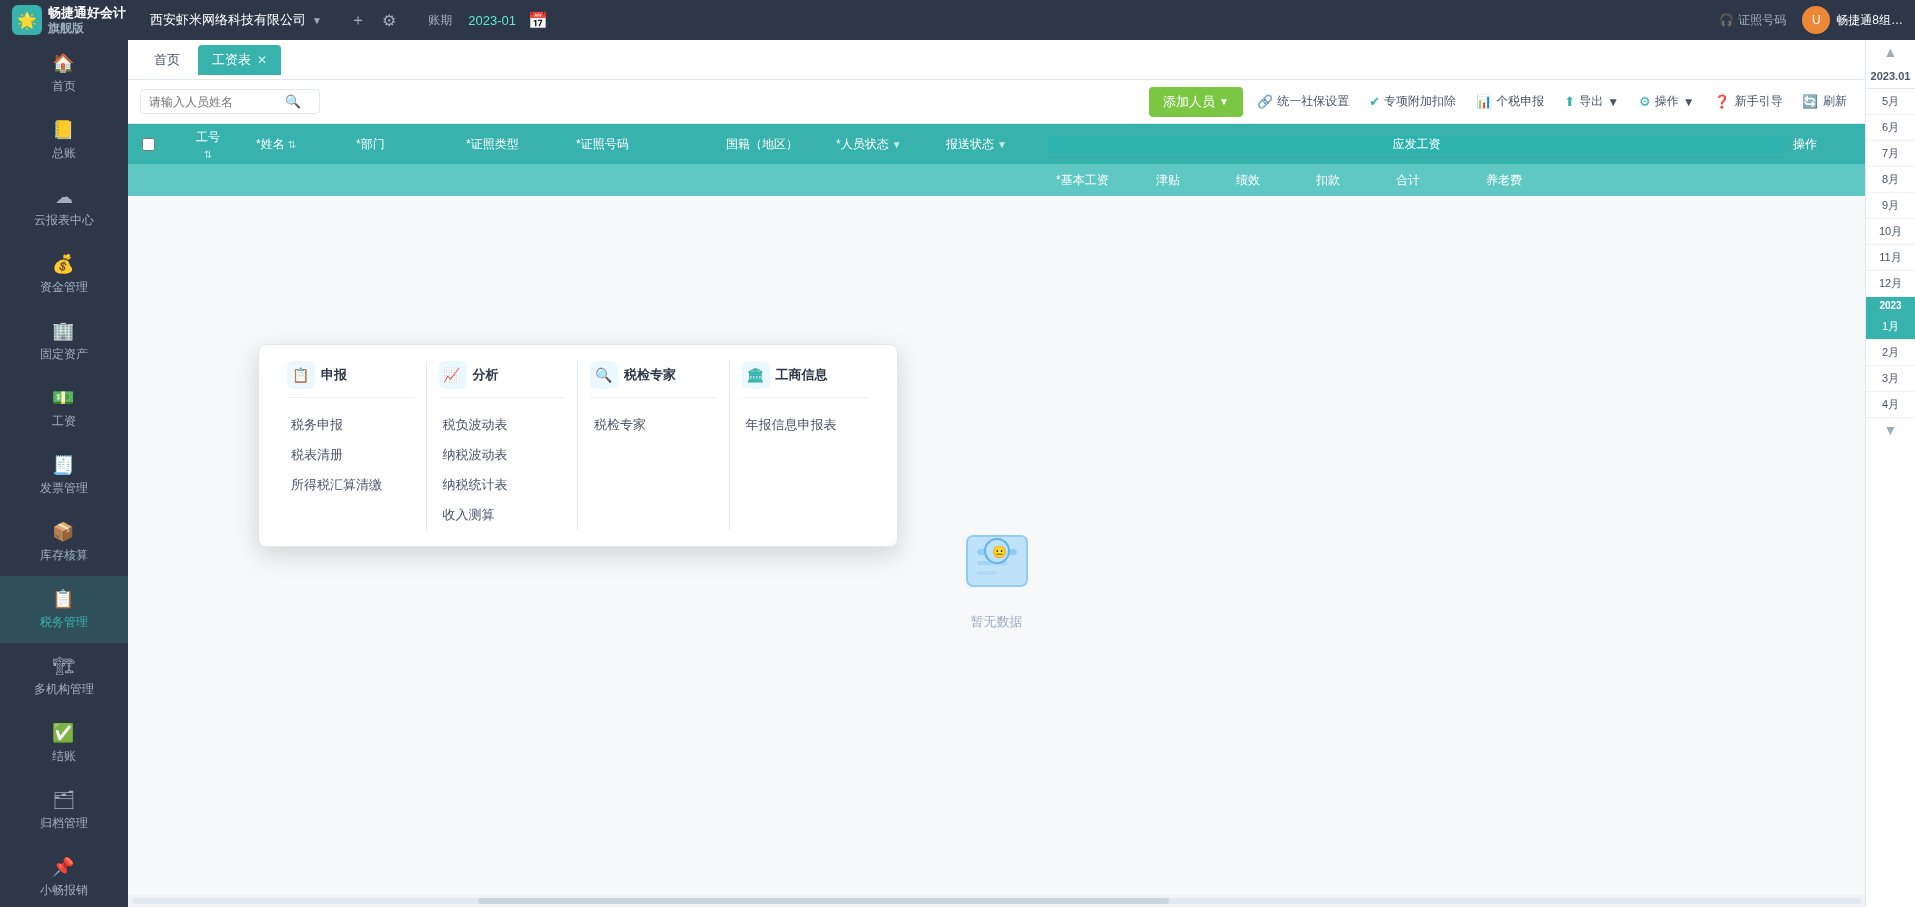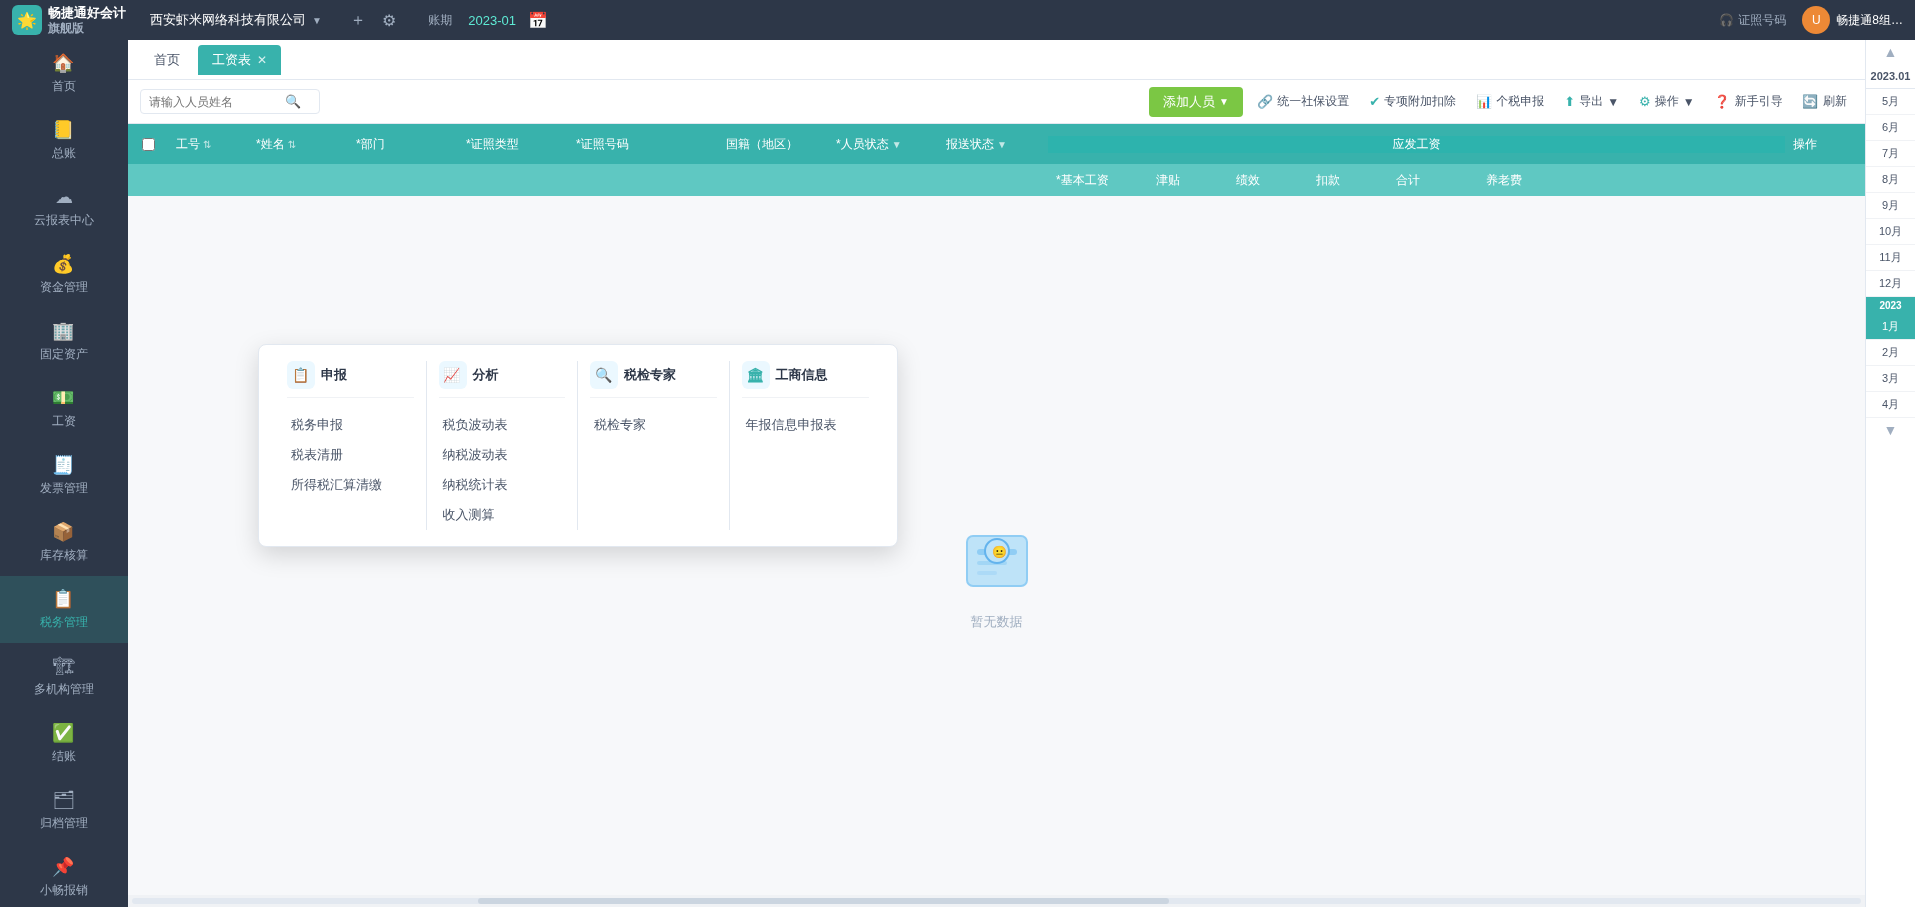--- a/index.html
+++ b/index.html
@@ -419,21 +419,21 @@
     .table-section {
       display: flex;
       flex-direction: column;
       flex: 1;
       overflow: hidden;
       position: relative;
     }
 
     
     .col-checkbox { width: 40px; flex-shrink: 0; }
-    .col-id { width: 80px; flex-shrink: 0; }
+    .col-id { width: 80px; flex-shrink: 0; flex-direction: column; }
     .col-name { width: 100px; flex-shrink: 0; }
     .col-dept { width: 110px; flex-shrink: 0; }
     .col-idtype { width: 110px; flex-shrink: 0; }
     .col-idnum { width: 150px; flex-shrink: 0; }
     .col-nation { width: 110px; flex-shrink: 0; }
     .col-status { width: 110px; flex-shrink: 0; }
     .col-report { width: 110px; flex-shrink: 0; }
     .col-ops { width: 80px; flex-shrink: 0; }
   </style>
 </head>

